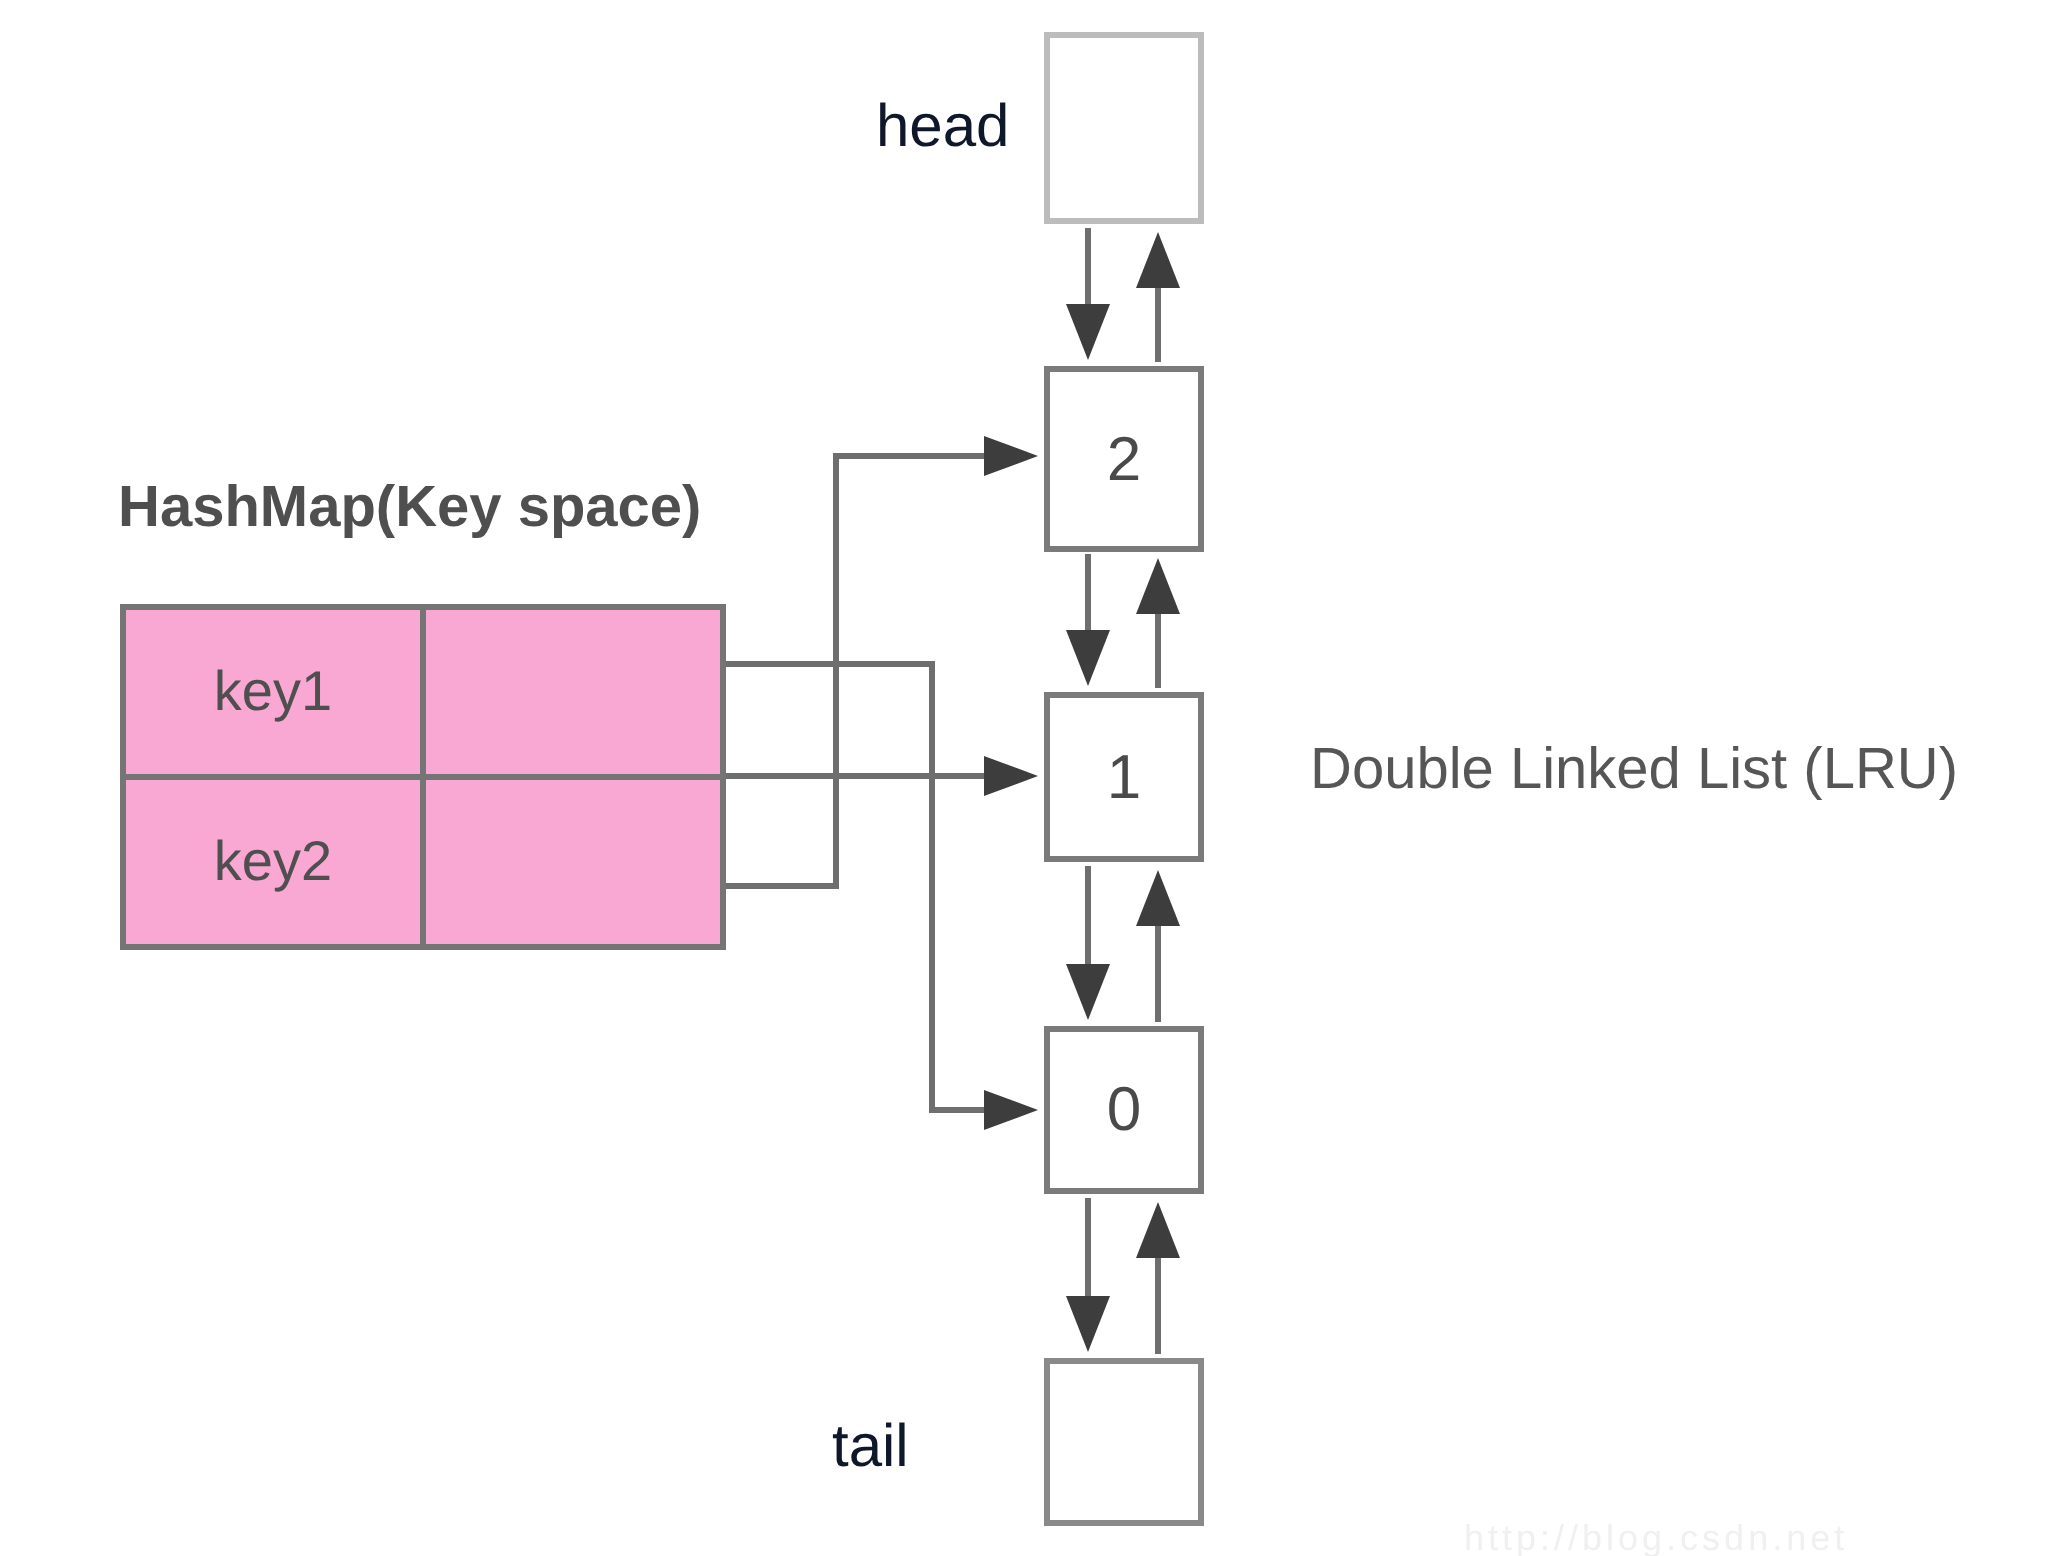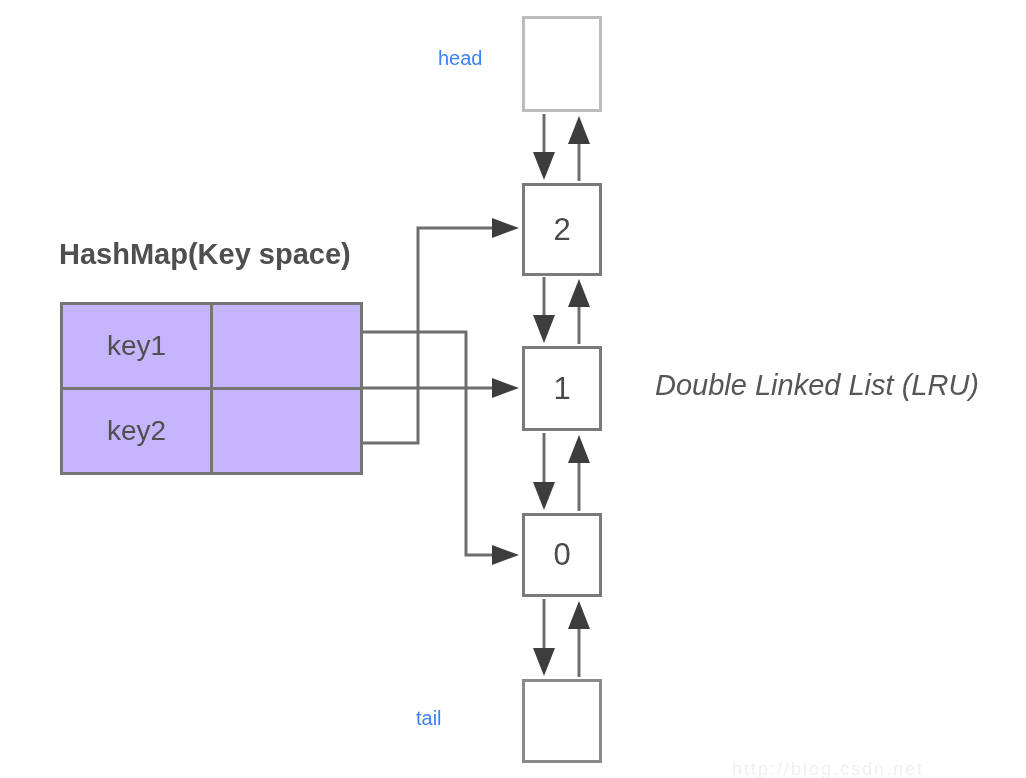--- a/index.html
+++ b/index.html
@@ -25,51 +25,51 @@
     align-items: center;
     justify-content: center;
     font-size: 31px;
     color: #4a4a4a;
   }
   .sentinel-head { border-color: #bcbcbc; }
   .sentinel-tail { border-color: #8a8a8a; }
 
   .lbl {
     position: absolute;
-    color: #3b82f6;
-    font-size: 20px;
+    color: #0f172a;
+    font-size: 30px;
     white-space: nowrap;
   }
 
   .hm-title { position: absolute; left: 59px; top: 238px; font-size: 29px; color: #4f4f4f; white-space: nowrap; font-weight: bold; }
 
   .hm-table {
     position: absolute;
     left: 60px; top: 302px;
     width: 303px; height: 173px;
     border: 3px solid #757575;
     box-sizing: border-box;
-    background: #c4b5fd;
+    background: #f9a8d4;
     display: flex;
     flex-direction: column;
   }
   .hm-row { flex: 1; display: flex; border-bottom: 3px solid #757575; }
   .hm-row:last-child { border-bottom: none; }
   .hm-key-cell {
     width: 147px;
     border-right: 3px solid #757575;
     display: flex;
     align-items: center;
     justify-content: center;
     font-size: 28px;
     color: #4f4f4f;
   }
   .hm-val-cell { flex: 1; }
 
-  .dll-label { position: absolute; left: 655px; top: 369px; font-size: 29px; color: #565656; white-space: nowrap; font-style: italic; }
+  .dll-label { position: absolute; left: 655px; top: 369px; font-size: 29px; color: #565656; white-space: nowrap; }
 
   .watermark {
     position: absolute;
     left: 732px; top: 759px;
     width: 300px; height: 19px;
     overflow: hidden;
     color: #f0f0f0;
     font-size: 18px;
     letter-spacing: 2px;
     white-space: nowrap;

